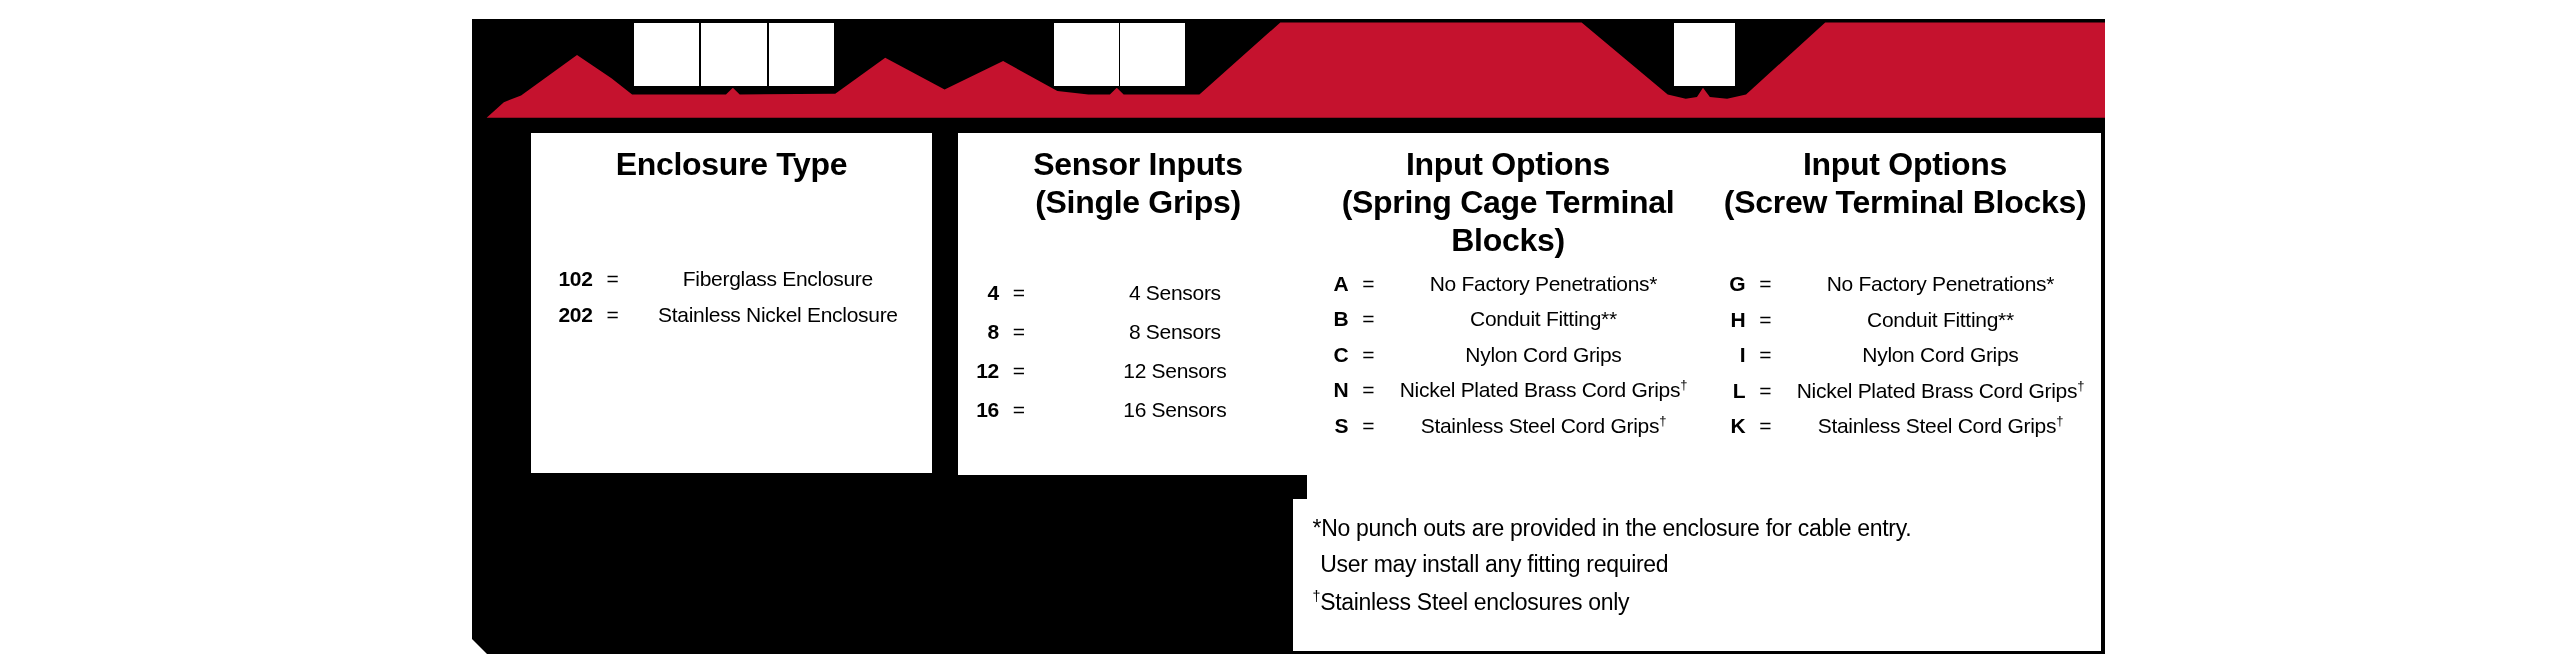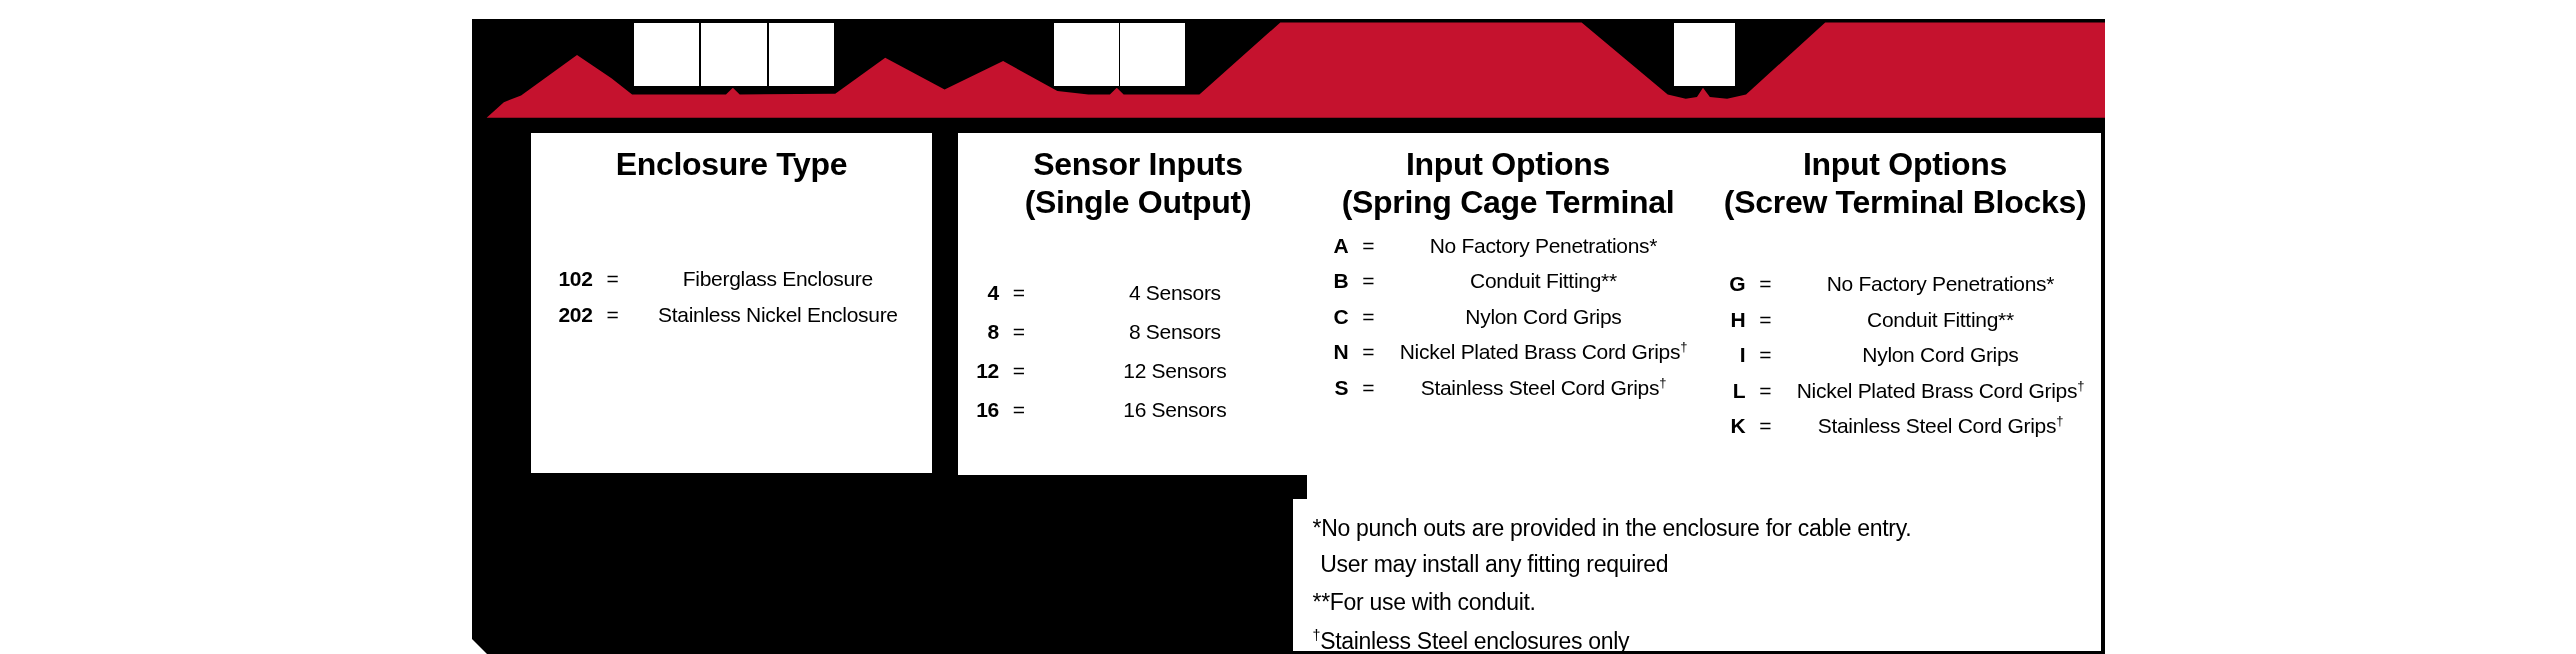--- a/index.html
+++ b/index.html
@@ -104,21 +104,21 @@
         <span class="item-code">202</span>
         <span class="item-eq">=</span>
         <span class="item-desc">Stainless Nickel Enclosure</span>
       </div>
     </div>
   </div>
 
   <div class="panel panel-sensor">
     <div class="panel-title">
       <div>Sensor Inputs</div>
-      <div>(Single Output)</div>
+      <div>(Single Grips)</div>
     </div>
     <div class="items">
       <div class="item-row">
         <span class="item-code">4</span>
         <span class="item-eq">=</span>
         <span class="item-desc">4 Sensors</span>
       </div>
       <div class="item-row">
         <span class="item-code">8</span>
         <span class="item-eq">=</span>
@@ -137,20 +137,21 @@
     </div>
   </div>
 
   <div class="panel panel-options">
     <div class="options-cols">
 
       <div class="options-col col-spring">
         <div class="panel-title">
           <div>Input Options</div>
           <div>(Spring Cage Terminal</div>
+          <div>Blocks)</div>
         </div>
         <div class="items">
           <div class="item-row">
             <span class="item-code">A</span>
             <span class="item-eq">=</span>
             <span class="item-desc"><span>No Factory Penetrations*</span></span>
           </div>
           <div class="item-row">
             <span class="item-code">B</span>
             <span class="item-eq">=</span>
@@ -207,18 +208,17 @@
           </div>
         </div>
       </div>
 
     </div>
   </div>
 
   <div class="panel panel-footnotes">
     <p>*No punch outs are provided in the enclosure for cable entry.</p>
     <p class="fn-line2">User may install any fitting required</p>
-    <p class="fn-gap">**For use with conduit.</p>
     <p class="fn-gap"><sup class="sup">†</sup><span>Stainless Steel enclosures only</span></p>
   </div>
 
 </div>
 
 
 </body></html>

